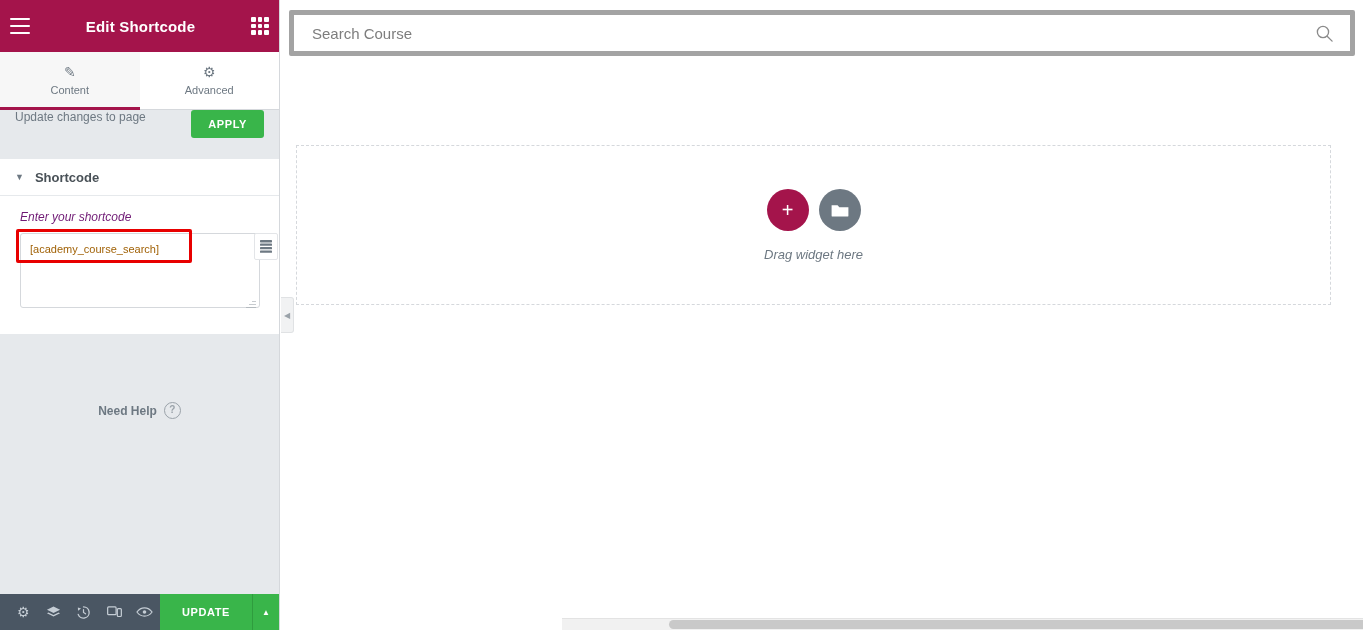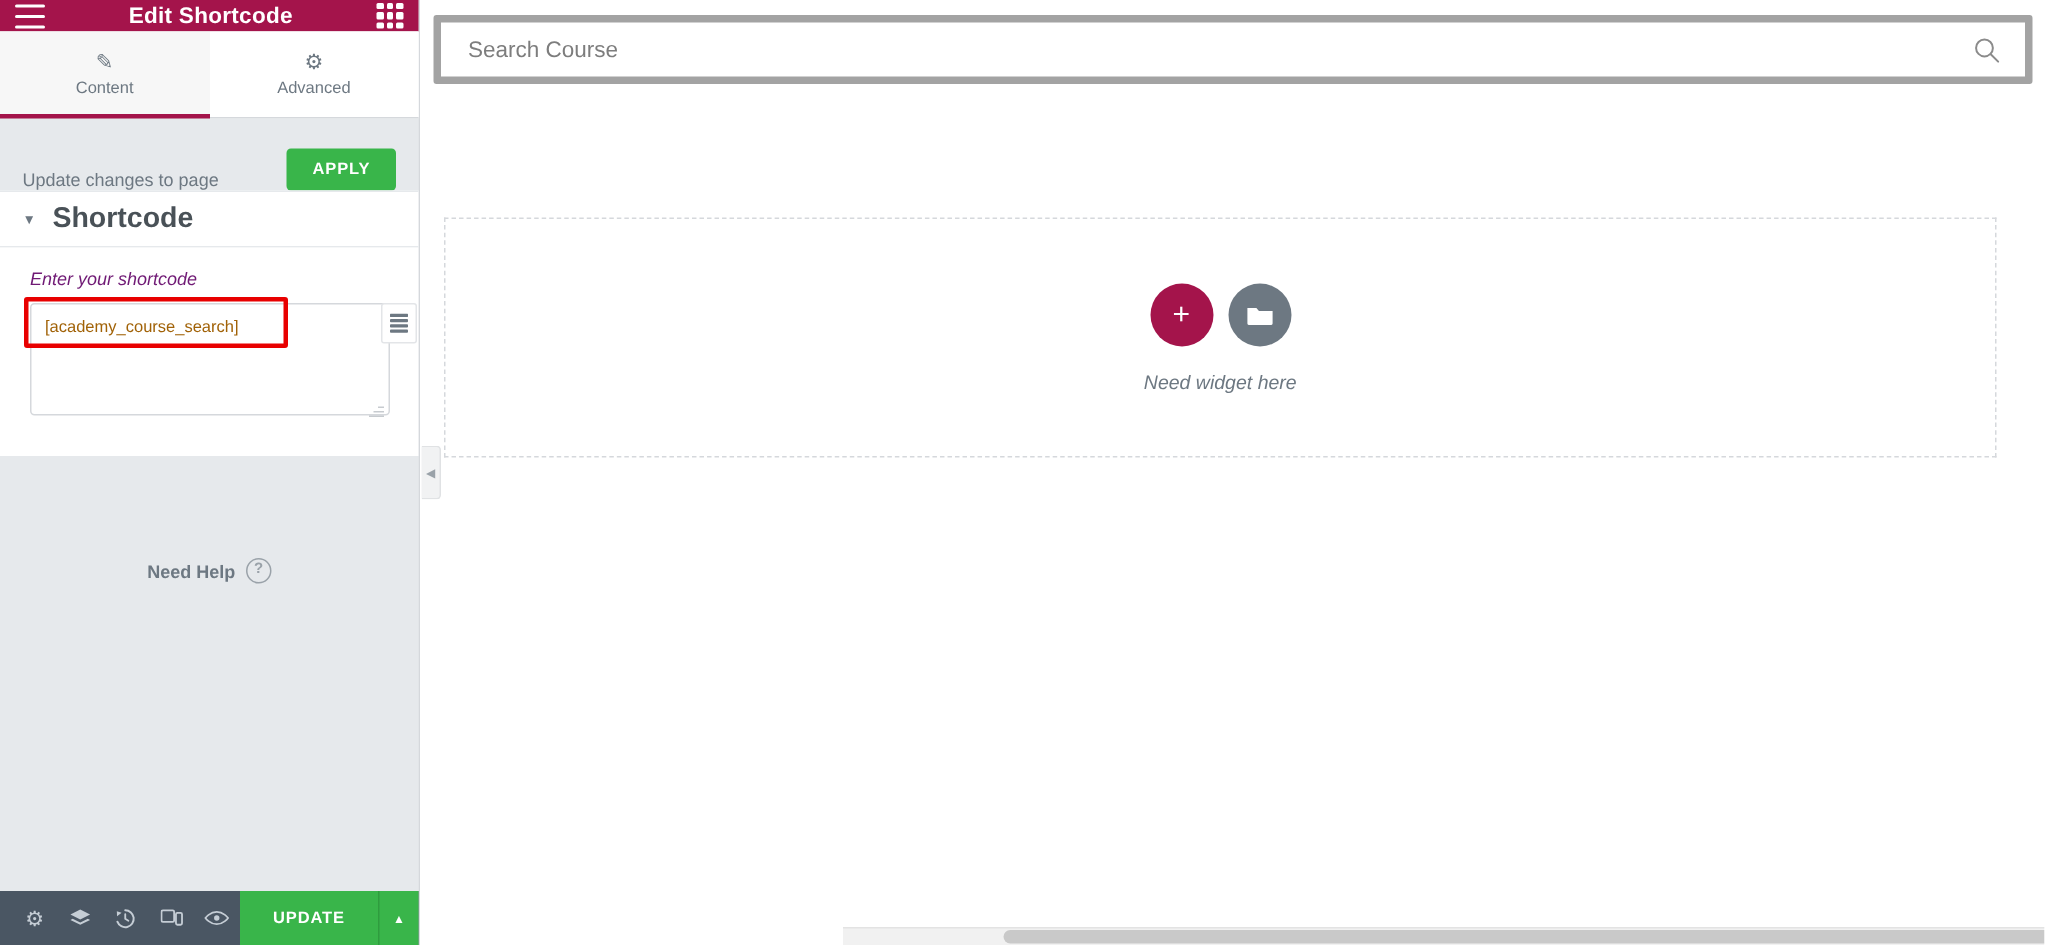--- a/index.html
+++ b/index.html
@@ -29,21 +29,21 @@
     width: 280px;
     height: 630px;
     background: #e6e9ec;
     border-right: 1px solid #d5d8dc;
     box-sizing: border-box;
     display: flex;
     flex-direction: column;
   }
 
   .panel-header {
-    height: 21px;
+    height: 52px;
     background: #a4144b;
     color: #ffffff;
     display: flex;
     align-items: center;
     justify-content: space-between;
     padding: 0 10px;
     box-sizing: border-box;
     flex: 0 0 auto;
   }
   .panel-title {
@@ -121,21 +121,21 @@
     font-size: 14px;
     line-height: 1;
     color: #6d7882;
   }
 
   
   .apply-row {
     height: 48px;
     background: #e6e9ec;
     display: flex;
-    align-items: flex-end;
+    align-items: flex-start;
     justify-content: space-between;
     padding: 0 15px;
     box-sizing: border-box;
     flex: 0 0 auto;
   }
   .apply-row .note {
     font-size: 12px;
     color: #6d7882;
   }
   .apply-btn {
@@ -164,21 +164,21 @@
     cursor: pointer;
     flex: 0 0 auto;
   }
   .section-caret {
     color: #6d7882;
     font-size: 9px;
     margin-right: 11px;
     line-height: 1;
   }
   .section-title {
-    font-size: 19px;
+    font-size: 13px;
     font-weight: bold;
     color: #495157;
   }
 
   .controls {
     background: #ffffff;
     padding: 14px 20px 22px 20px;
     box-sizing: border-box;
     flex: 0 0 auto;
   }
@@ -566,21 +566,21 @@
 
     <div class="dropzone">
       <div class="dz-btns">
         <div class="dz-circle dz-add">+</div>
         <div class="dz-circle dz-folder">
           <svg width="20" height="16" viewBox="0 0 20 16" aria-hidden="true">
             <path d="M1.6 3.3h6l1.7 2h9.1v8.4a.9.9 0 0 1-.9.9H2.5a.9.9 0 0 1-.9-.9z" fill="#ffffff"></path>
           </svg>
         </div>
       </div>
-      <div class="dz-text">Need widget here</div>
+      <div class="dz-text">Drag widget here</div>
     </div>
 
     <div class="hscroll-track">
       <div class="hscroll-thumb"></div>
     </div>
   </div>
 
   <div class="collapse-tab">◀</div>
 
 </div>

